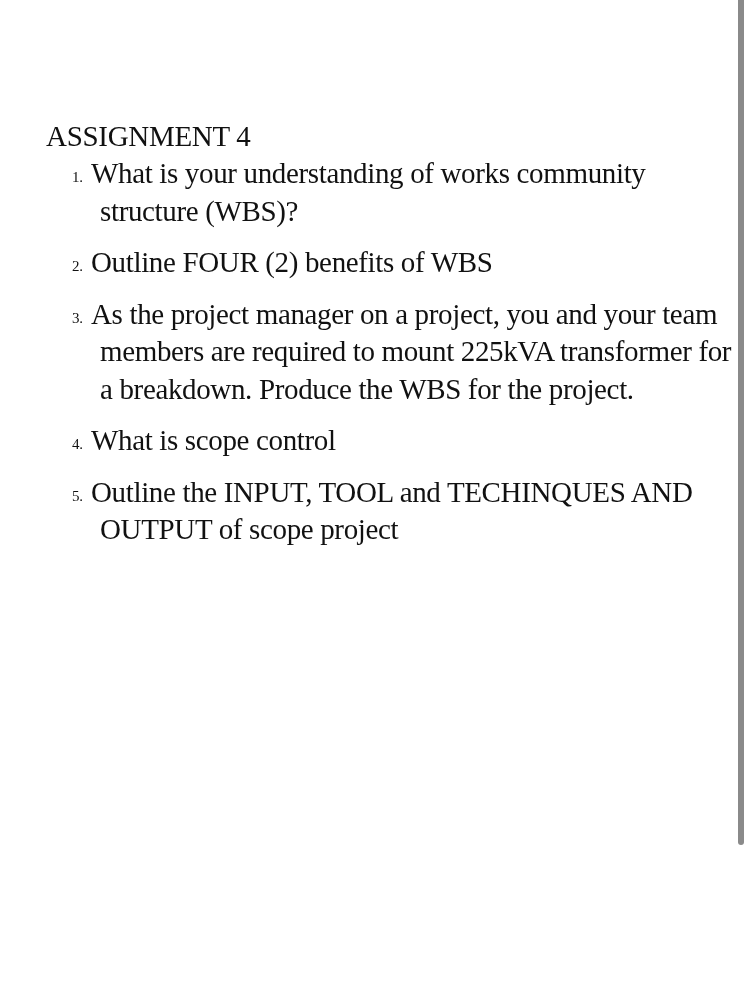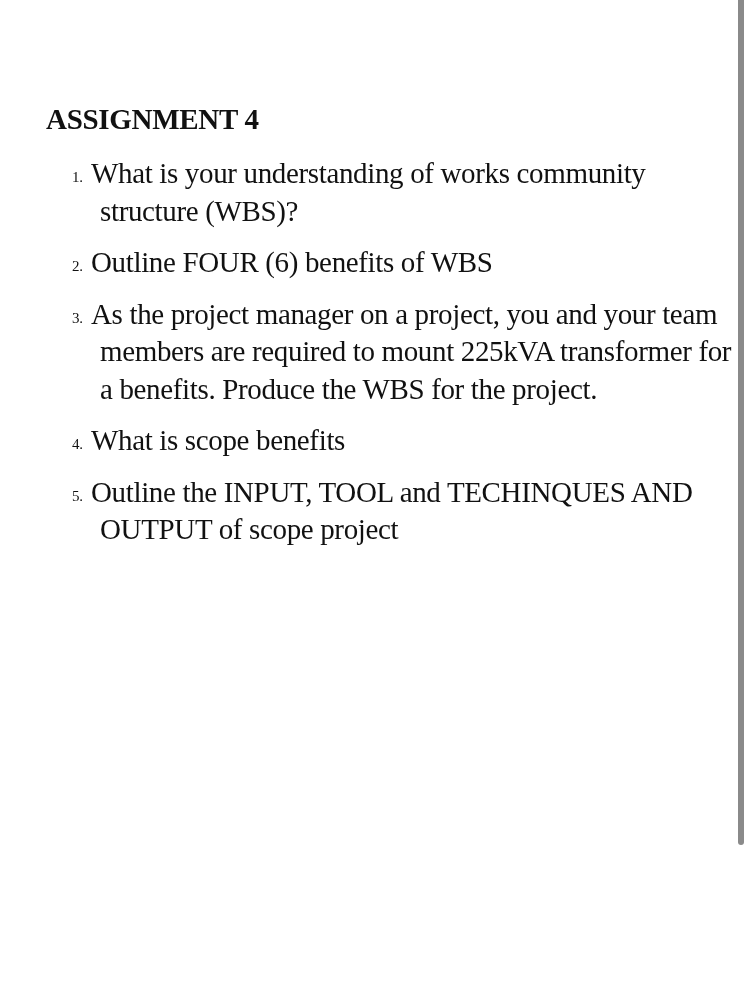--- a/index.html
+++ b/index.html
@@ -19,26 +19,26 @@
       position: absolute;
       left: 0;
       top: 0;
       width: 738px;
       height: 993px;
       background: #ffffff;
     }
     .title {
       position: absolute;
       left: 46px;
-      top: 101px;
+      top: 118px;
       font-size: 29px;
       line-height: 36px;
       letter-spacing: -0.3px;
       margin: 0;
-      font-weight: bold;
+      font-weight: normal;
     }
     .q-list {
       position: absolute;
       left: 72px;
       top: 155px;
       width: 660px;
       margin: 0;
       padding: 0;
       list-style: none;
     }
@@ -78,29 +78,29 @@
 <div class="page">
   <h1 class="title">ASSIGNMENT 4</h1>
 
   <ol class="q-list">
     <li class="q-item" style="margin-bottom:14px;">
       <span class="q-num">1.</span>
       <span class="q-text">What is your understanding of works community structure (WBS)?</span>
     </li>
     <li class="q-item" style="margin-bottom:14px;">
       <span class="q-num">2.</span>
-      <span class="q-text">Outline FOUR (6) benefits of WBS</span>
+      <span class="q-text">Outline FOUR (2) benefits of WBS</span>
     </li>
     <li class="q-item" style="margin-bottom:14px;">
       <span class="q-num">3.</span>
-      <span class="q-text">As the project manager on a project, you and your team members are required to mount 225kVA transformer for a benefits. Produce the WBS for the project.</span>
+      <span class="q-text">As the project manager on a project, you and your team members are required to mount 225kVA transformer for a breakdown. Produce the WBS for the project.</span>
     </li>
     <li class="q-item" style="margin-bottom:14px;">
       <span class="q-num">4.</span>
-      <span class="q-text">What is scope benefits</span>
+      <span class="q-text">What is scope control</span>
     </li>
     <li class="q-item">
       <span class="q-num">5.</span>
       <span class="q-text">Outline the INPUT, TOOL and TECHINQUES AND OUTPUT of scope project</span>
     </li>
   </ol>
 </div>
 
 <div class="scrollbar"></div>
 

